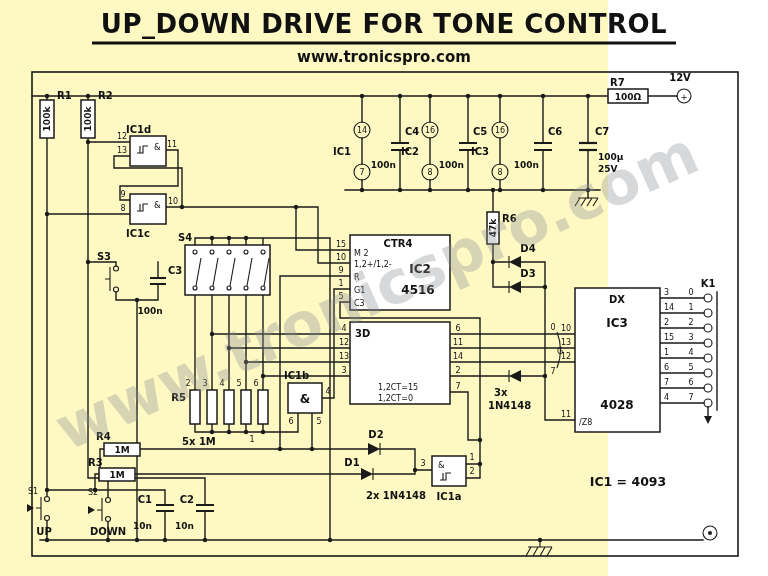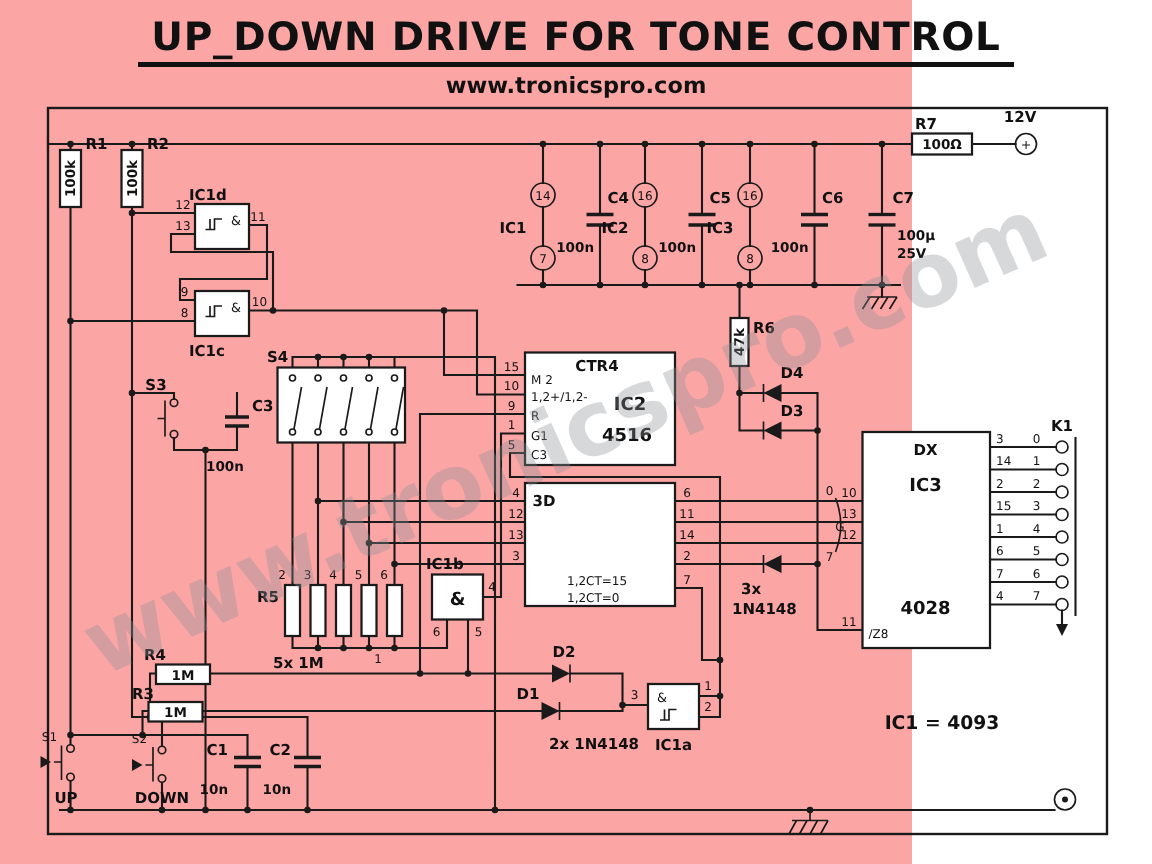--- a/index.html
+++ b/index.html
@@ -1,16 +1,16 @@
 <!DOCTYPE html>
 <html><head>
 <meta charset="utf-8">
 <style>
   html,body{margin:0;padding:0;background:#fff;}
-  .page{position:relative;width:608px;height:576px;background:#fca5a5;font-family:"DejaVu Sans",sans-serif;}
+  .page{position:relative;width:608px;height:576px;background:#fef9c3;font-family:"DejaVu Sans",sans-serif;}
   svg text{font-family:"DejaVu Sans",sans-serif;fill:#111;}
   .ttl{font-size:26px;font-weight:bold;letter-spacing:.5px;}
   .site{font-size:15px;font-weight:bold;}
   .note{font-size:12.5px;font-weight:bold;}
   .ref{font-size:10px;font-weight:bold;}
   .big{font-size:12px;font-weight:bold;}
   .pin{font-size:8px;}
   .in8{font-size:8px;}
   .val{font-size:9px;font-weight:bold;}
   .sm{font-size:8.5px;}

